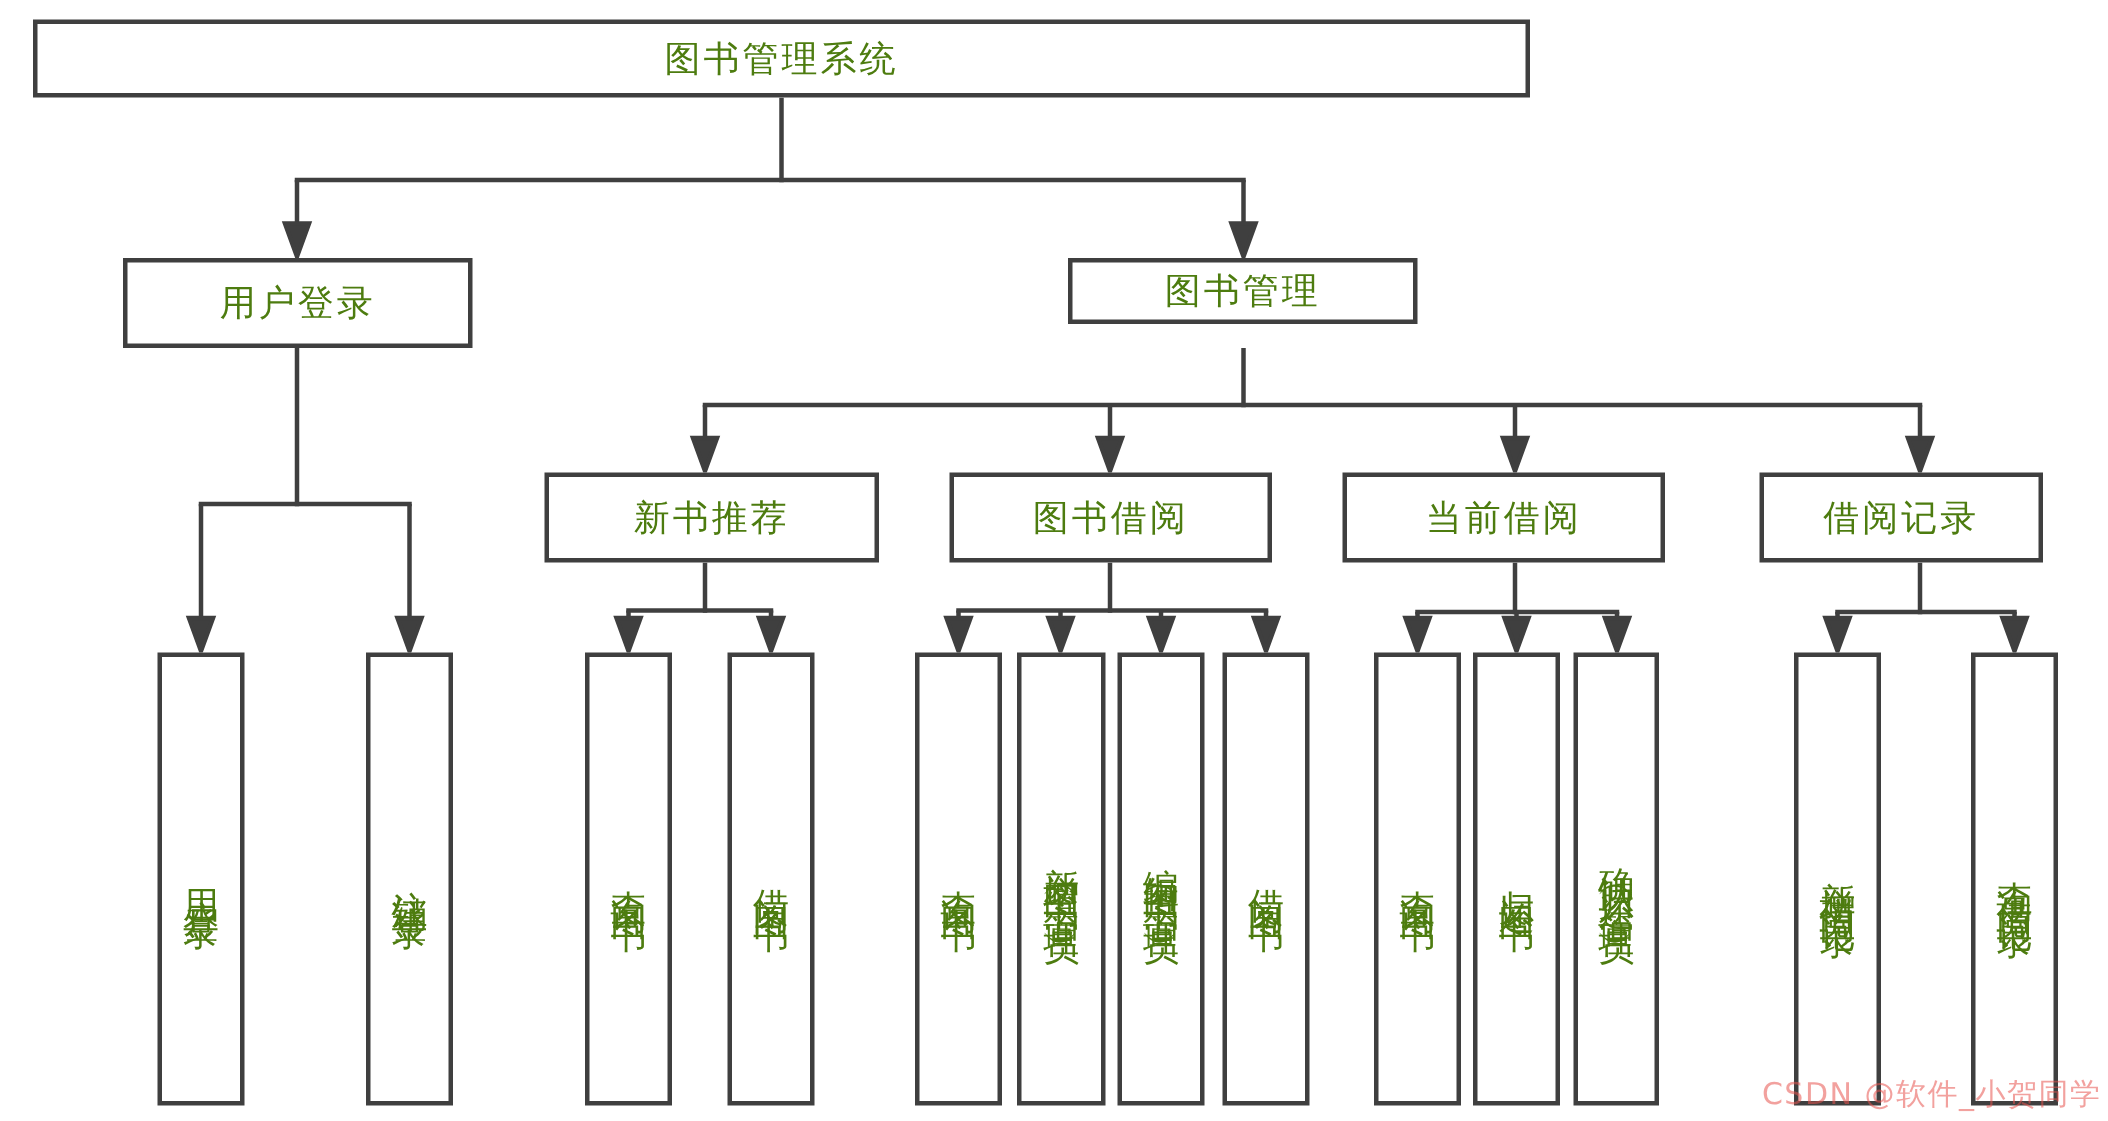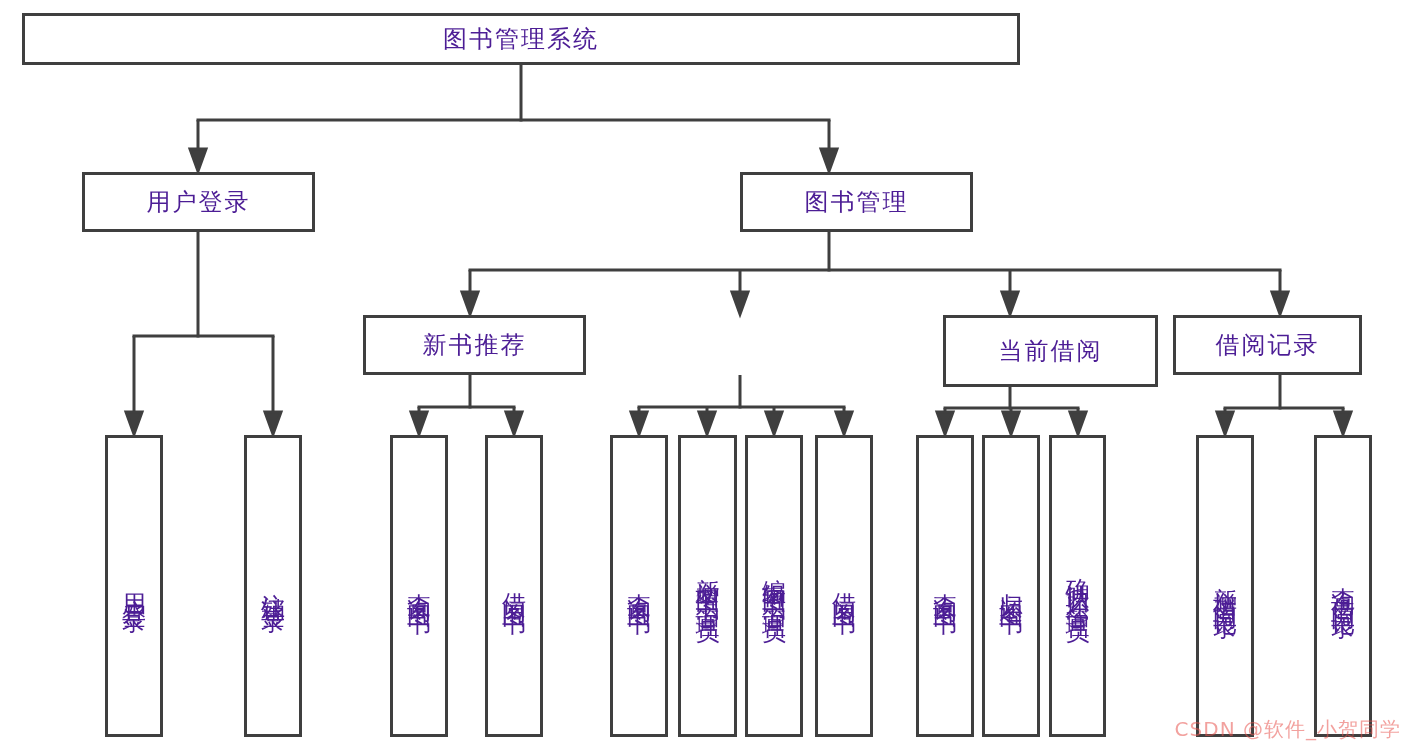--- a/index.html
+++ b/index.html
@@ -4,21 +4,21 @@
 <style>
   html,body{margin:0;padding:0;background:#ffffff;}
   #canvas{
     position:relative;width:1405px;height:747px;background:#ffffff;overflow:hidden;
     font-family:"DejaVu Sans","Liberation Sans",sans-serif;
   }
   #connectors{position:absolute;left:0;top:0;width:1405px;height:747px;}
   .box{
     position:absolute;background:#ffffff;border:3px solid #3f3f3f;box-sizing:border-box;
     display:flex;align-items:center;justify-content:center;
-    color:#4c1d95;font-size:24px;line-height:1;z-index:2;
+    color:#4d7c0f;font-size:24px;line-height:1;z-index:2;
   }
   .box.h span{letter-spacing:2px;white-space:nowrap;}
   .box.v span{
     writing-mode:vertical-rl;text-orientation:mixed;letter-spacing:6px;white-space:nowrap;
   }
   .watermark{
     position:absolute;right:4px;top:716px;z-index:5;
     font-size:20px;letter-spacing:1px;color:rgba(231,83,79,0.55);white-space:nowrap;
   }
 </style>
@@ -91,28 +91,31 @@
     </g>
   </svg>
 
   <div class="box h" style="left:22px;top:13px;width:998px;height:52px">
     <span>图书管理系统</span>
   </div>
 
   <div class="box h" style="left:82px;top:172px;width:233px;height:60px">
     <span>用户登录</span>
   </div>
-  <div class="box h" style="left:740px;top:172px;width:233px;height:60px">
+  <div class="box h" style="left:712px;top:172px;width:233px;height:44px">
     <span>图书管理</span>
   </div>
 
   <div class="box h" style="left:363px;top:315px;width:223px;height:60px">
     <span>新书推荐</span>
   </div>
-  <div class="box h" style="left:943px;top:315px;width:215px;height:72px">
+  <div class="box h" style="left:633px;top:315px;width:215px;height:60px">
+    <span>图书借阅</span>
+  </div>
+  <div class="box h" style="left:895px;top:315px;width:215px;height:60px">
     <span>当前借阅</span>
   </div>
   <div class="box h" style="left:1173px;top:315px;width:189px;height:60px">
     <span>借阅记录</span>
   </div>
 
   <div class="box v" style="left:105px;top:435px;width:58px;height:302px">
     <span>用户登录</span>
   </div>
   <div class="box v" style="left:244px;top:435px;width:58px;height:302px">

